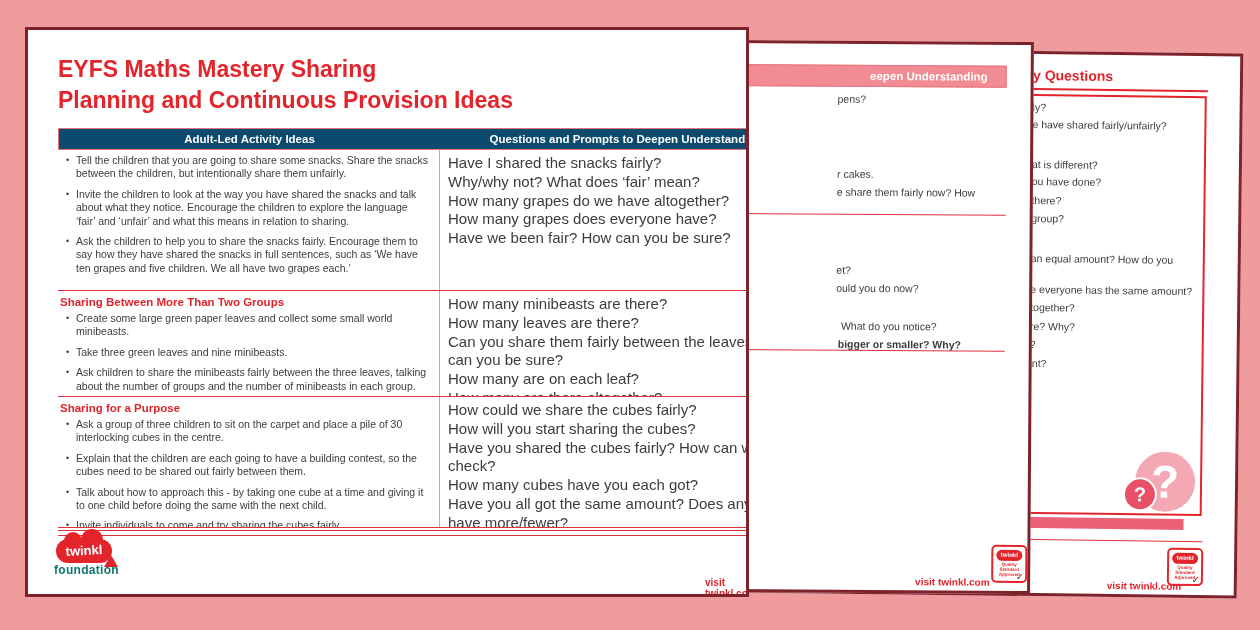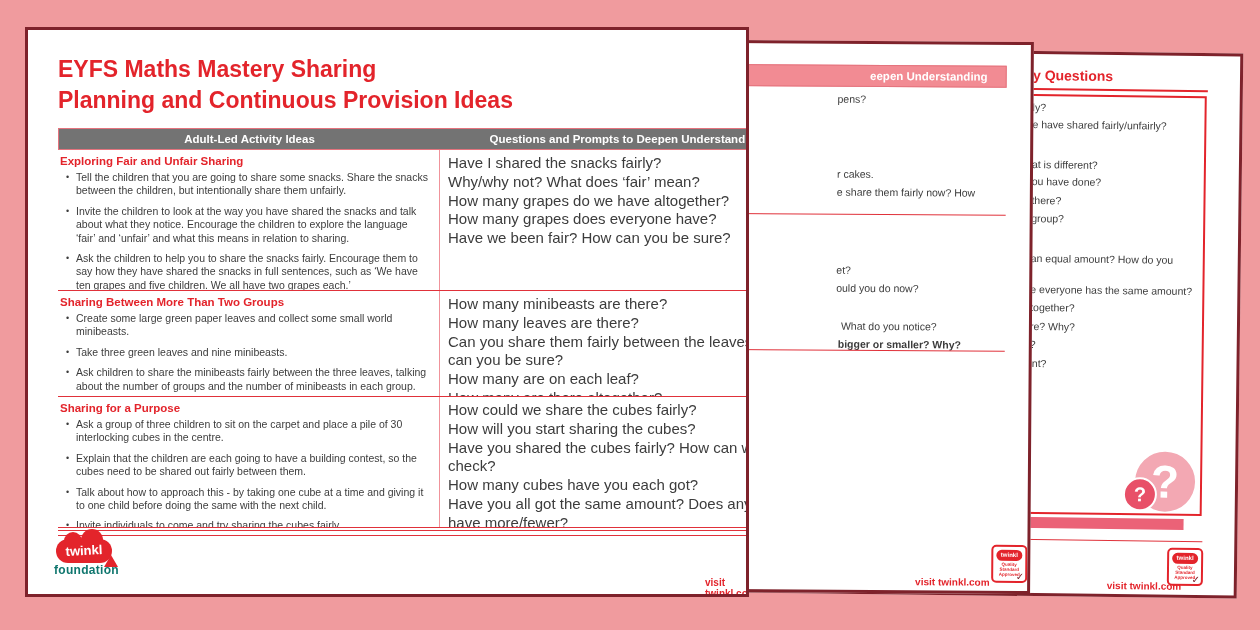--- a/index.html
+++ b/index.html
@@ -6,21 +6,21 @@
   .canvas{position:relative;width:1260px;height:630px;background:#F09B9E;overflow:hidden;
           font-family:"Liberation Sans",sans-serif;}
   .page{position:absolute;background:#fff;border:3px solid #7E222B;box-sizing:border-box;overflow:hidden;}
   .page1{left:25px;top:27px;width:724px;height:570px;z-index:3;}
   .page2{left:450px;top:40px;width:582px;height:552px;z-index:2;transform:rotate(0.4deg);}
   .page3{left:655px;top:50px;width:585px;height:545px;z-index:1;transform:rotate(0.7deg);}
 
   
   .title{position:absolute;left:30px;top:24px;color:#E3242B;font-size:23px;font-weight:bold;line-height:31px;}
   .tbl{position:absolute;left:30px;top:98px;width:755px;}
-  .tbl-head{display:flex;height:22px;background:#737373;border:1px solid #E4737D;box-sizing:border-box;
+  .tbl-head{display:flex;height:22px;background:#0c4a6e;border:1px solid #E4737D;box-sizing:border-box;
             color:#fff;font-weight:bold;font-size:11.5px;}
   .tbl-head .hc{display:flex;align-items:center;justify-content:center;}
   .hc1{width:50.6%;} .hc2{width:49.4%;}
   .sec{display:flex;border-bottom:1.5px solid #E0313A;box-sizing:border-box;overflow:hidden;}
   .sec1{height:141px;} .sec2{height:106px;} .sec3{height:131px;}
   .cell-l{width:50.6%;box-sizing:border-box;border-right:1.5px solid #F0939B;padding:4px 10px 0 2px;}
   .cell-r{width:49.4%;box-sizing:border-box;padding:4px 4px 0 8px;}
   .sec-head{color:#E3242B;font-weight:bold;font-size:11.5px;margin:1px 0 4px 0;}
   .bullet{display:flex;font-size:10.5px;color:#3C3C3C;line-height:13.4px;margin:0 0 7px 6px;}
   .bullet .dot{width:10px;flex:none;font-size:9px;line-height:13px;}
@@ -140,21 +140,20 @@
     </div>
 
     <div class="tbl">
       <div class="tbl-head">
         <div class="hc hc1">Adult-Led Activity Ideas</div>
         <div class="hc hc2">Questions and Prompts to Deepen Understanding</div>
       </div>
 
       <div class="sec sec1">
         <div class="cell-l">
-          <div class="sec-head">Exploring Fair and Unfair Sharing</div>
           <div class="bullet">
               <span class="dot">•</span>
               <span>Tell the children that you are going to share some snacks. Share the snacks between the children, but intentionally share them unfairly.</span>
             </div>
           <div class="bullet">
               <span class="dot">•</span>
               <span>Invite the children to look at the way you have shared the snacks and talk about what they notice. Encourage the children to explore the language ‘fair’ and ‘unfair’ and what this means in relation to sharing.</span>
             </div>
           <div class="bullet">
               <span class="dot">•</span>

